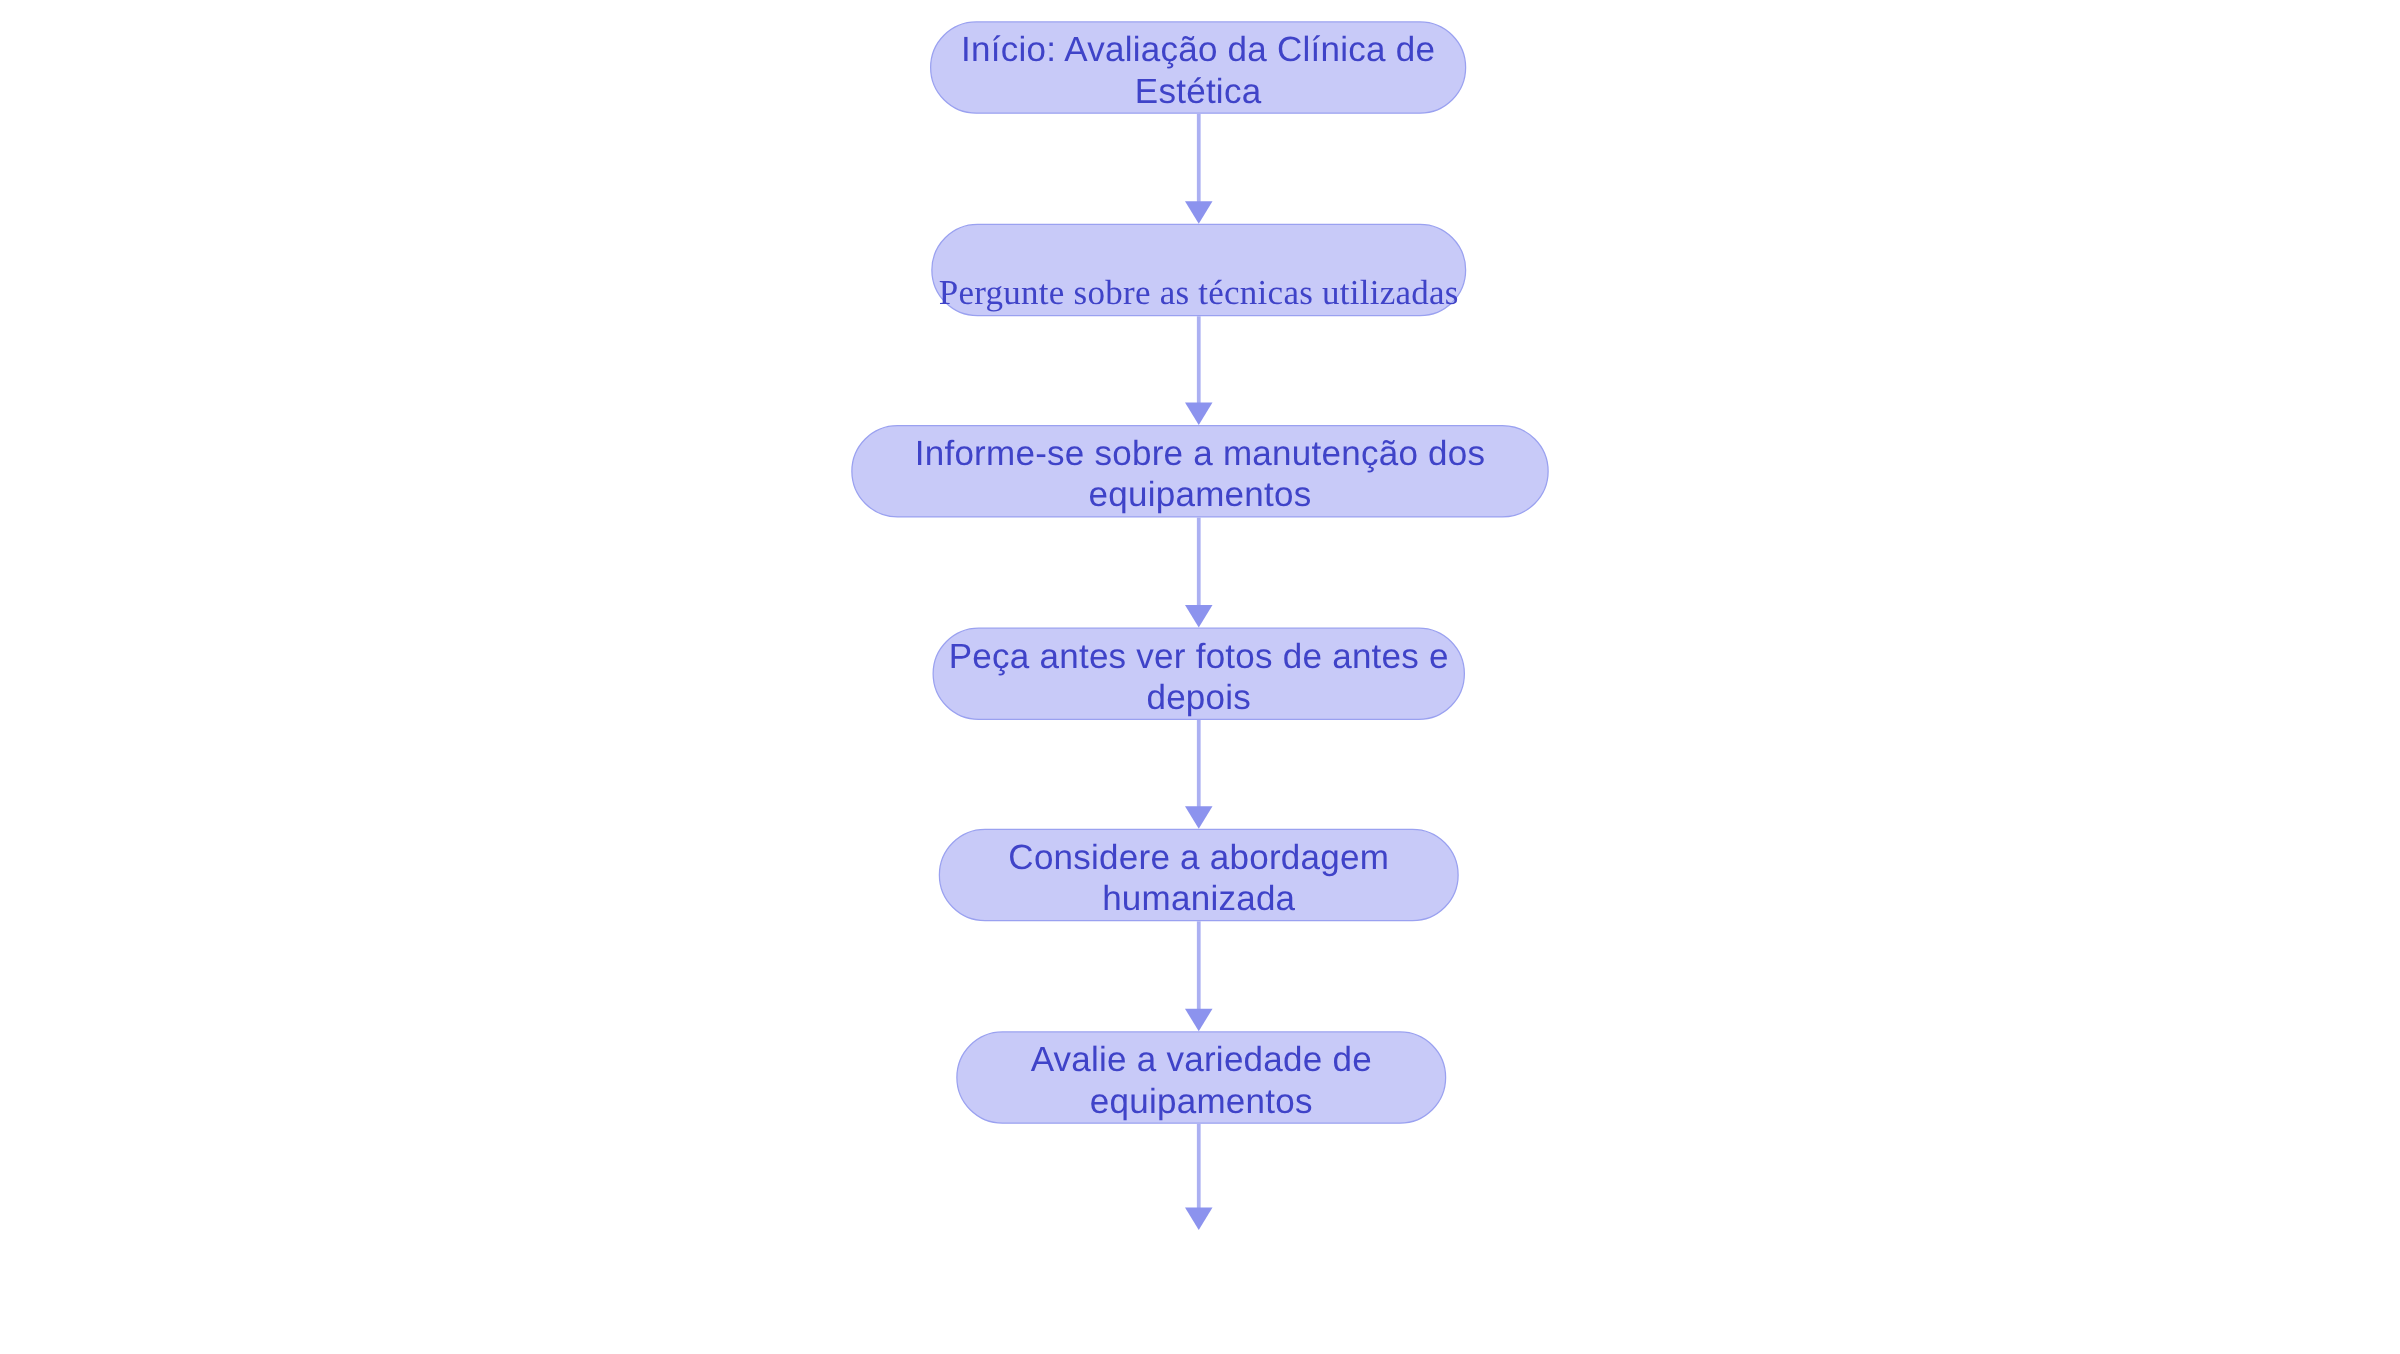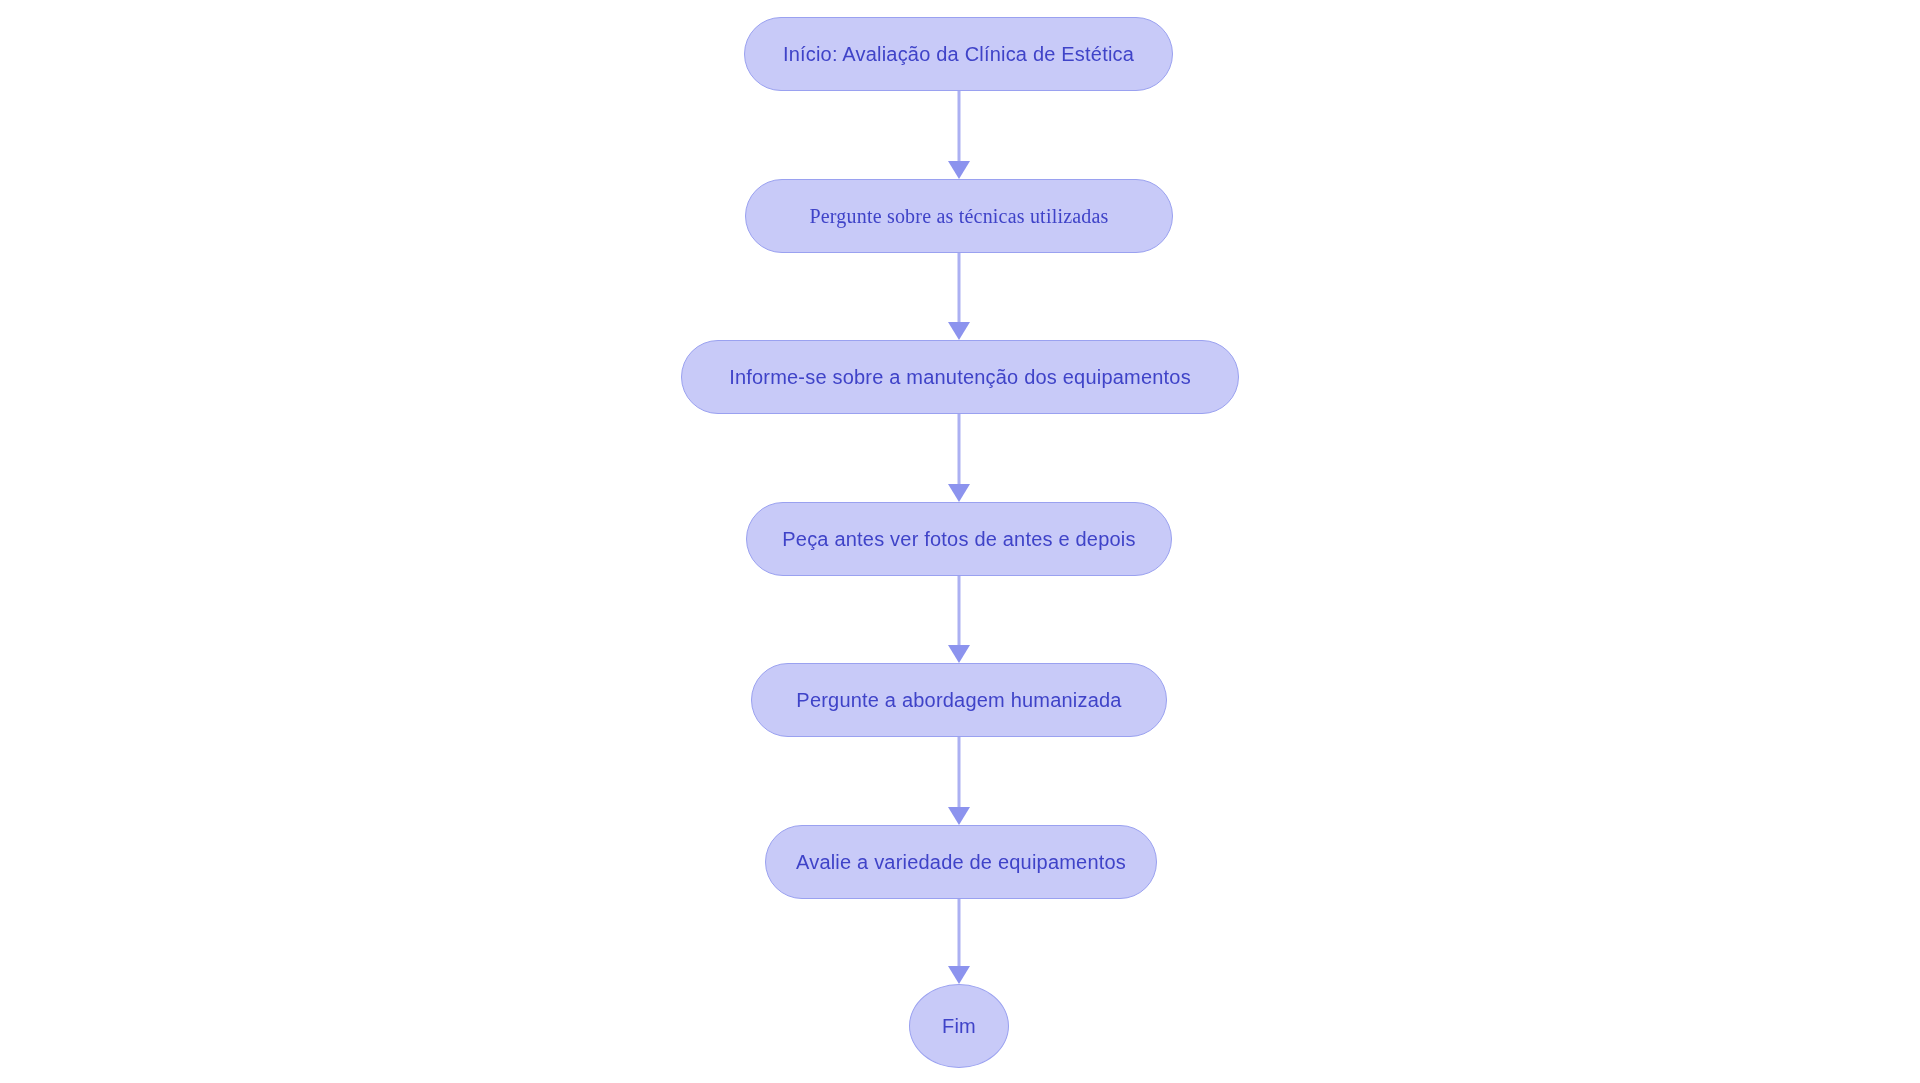--- a/index.html
+++ b/index.html
@@ -18,24 +18,24 @@
     position: absolute;
     inset: 0;
   }
   .flow-node {
     position: absolute;
     box-sizing: border-box;
     background: var(--node-fill, #c8caf8);
     border: 1.5px solid var(--node-border, #9aa1f0);
     color: var(--node-text, #3f43c8);
     display: flex;
-    align-items: center;
+    align-items: flex-end;
     justify-content: center;
     text-align: center;
-    font-size: 20px;
+    font-size: 28px;
     line-height: 1.2;
     letter-spacing: 0.2px;
   }
   .pill {
     height: 74px;
     border-radius: 37px;
   }
   .circle {
     border-radius: 50%;
   }
@@ -116,34 +116,31 @@
   <div class="flow-node pill n3">
     <span>Peça antes ver fotos de antes e depois</span>
   </div>
 
   <div class="arrow a3">
     <div class="edge-line"></div>
     <div class="edge-head"></div>
   </div>
 
   <div class="flow-node pill n4">
-    <span>Pergunte a abordagem humanizada</span>
+    <span>Considere a abordagem humanizada</span>
   </div>
 
   <div class="arrow a4">
     <div class="edge-line"></div>
     <div class="edge-head"></div>
   </div>
 
   <div class="flow-node pill n5">
     <span>Avalie a variedade de equipamentos</span>
   </div>
 
   <div class="arrow a5">
     <div class="edge-line"></div>
     <div class="edge-head"></div>
   </div>
 
-  <div class="flow-node circle n6">
-    <span>Fim</span>
-  </div>
 
 </div>
 
 </body></html>

